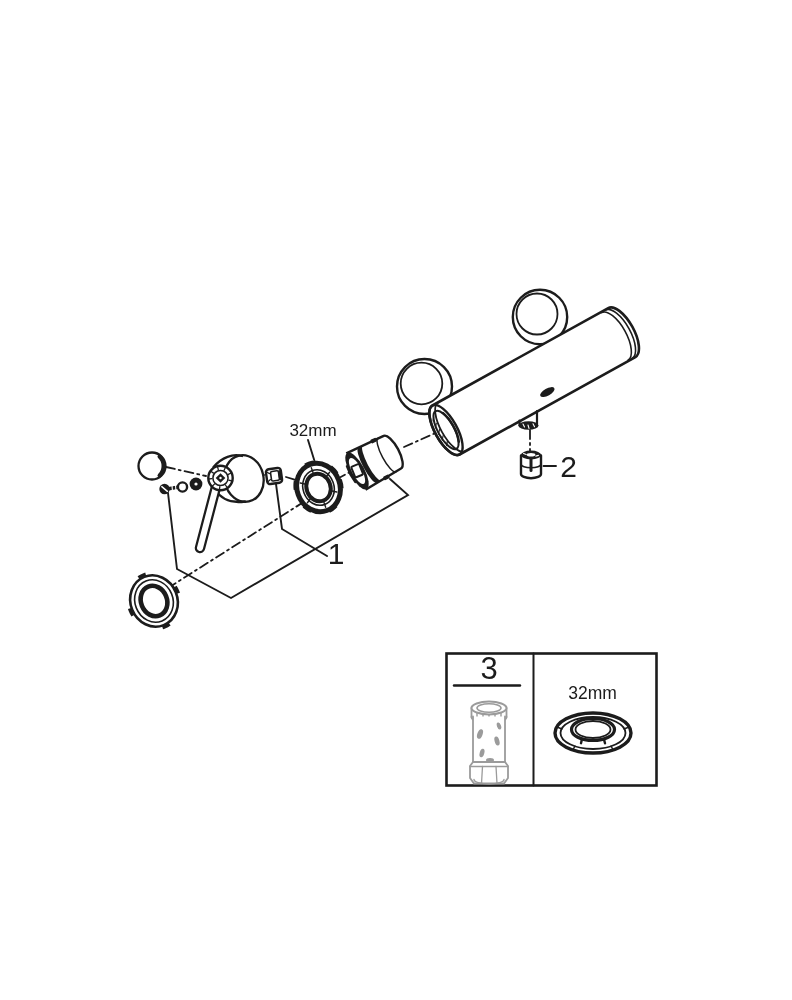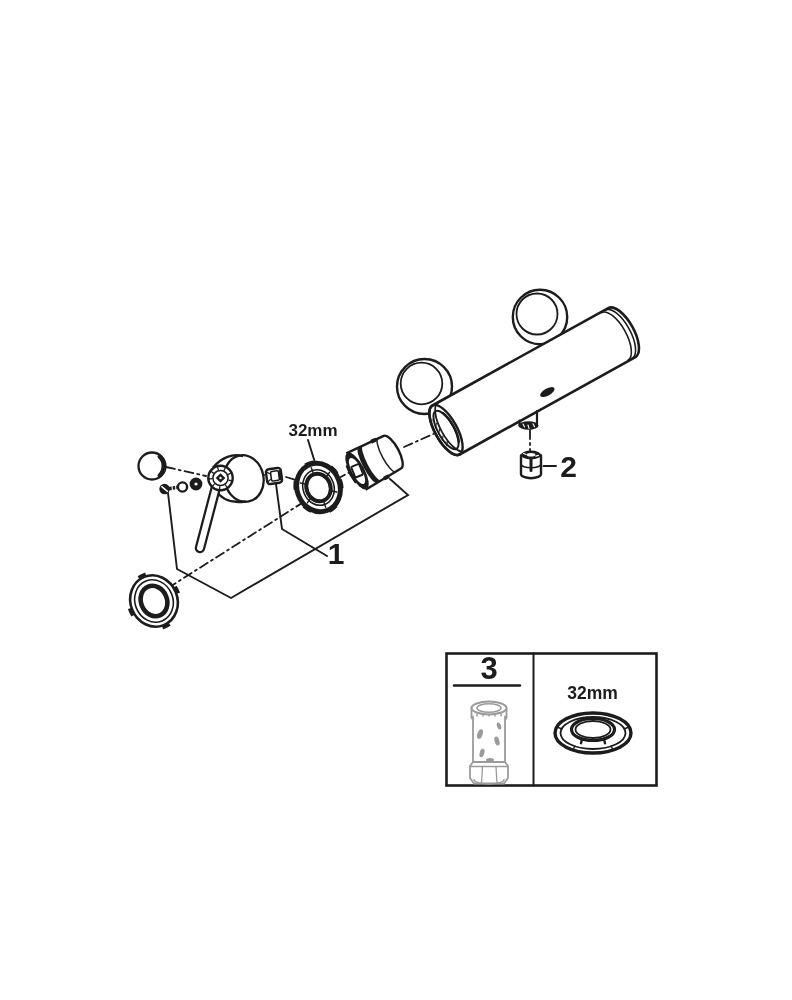--- a/index.html
+++ b/index.html
@@ -1,19 +1,19 @@
 <!DOCTYPE html>
 <html style="--bg: #ffffff; --ink: #1c1c1c; --grey: #9b9b9b;"><head>
 <meta charset="utf-8">
 <style>
   :root { --bg:#ffffff; --ink:#1c1c1c; --grey:#9b9b9b; }
   html,body { margin:0; padding:0; background:var(--bg); }
   .stage {
     position:relative; width:792px; height:1000px; background:var(--bg);
-    overflow:hidden; font-family:"Liberation Sans", sans-serif;font-weight:bold;
+    overflow:hidden; font-family:"Liberation Sans", sans-serif;
   }
   svg { position:absolute; left:0; top:0; }
   
   .s  { stroke:var(--ink); fill:none; }
   .sf { stroke:var(--ink); fill:#ffffff; }
   .f  { fill:var(--ink); stroke:none; }
   .w  { stroke:#ffffff; fill:none; }
   .wf { fill:#ffffff; stroke:none; }
   .g  { stroke:var(--grey); fill:none; }
   .gsf{ stroke:var(--grey); fill:#ffffff; }

